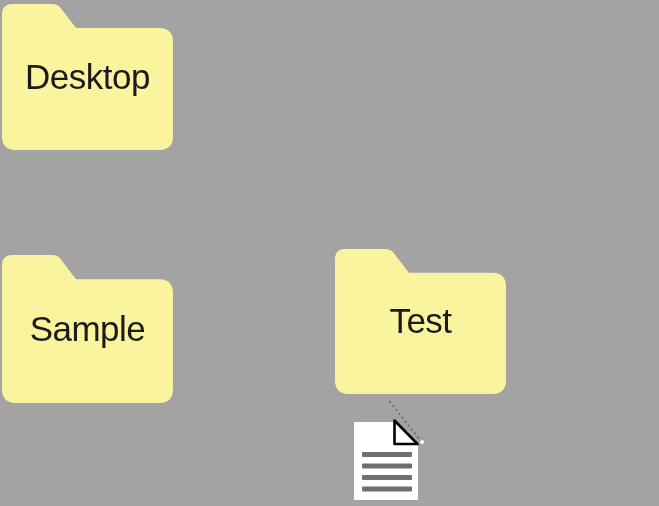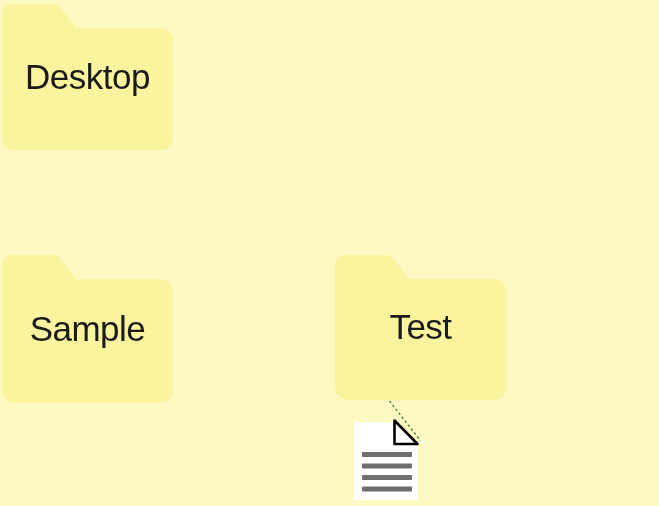--- a/index.html
+++ b/index.html
@@ -32,34 +32,34 @@
     z-index: 2;
     color: #1b1b1b;
     font-size: 35px;
     letter-spacing: -0.5px;
     line-height: 1;
     padding-top: 14px; 
     transform: translateY(-7px);
   }
   #node-desktop { left: 2px;   top: 2px;   width: 171px; height: 148px; }
   #node-sample  { left: 2px;   top: 253px; width: 171px; height: 150px; align-items: center; }
-  #node-test    { left: 335px; top: 253px; width: 171px; height: 147px; }
+  #node-test    { left: 335px; top: 247px; width: 171px; height: 147px; }
   #doc-group {
     position: absolute;
     left: 348px;
     top: 398px;
     width: 82px;
     height: 108px;
   }
   #doc-group svg { width: 100%; height: 100%; display: block; }
 </style>
 </head>
 <body>
 
-<div class="canvas" style="background: #fef9c3;">
+<div class="canvas" style="background: #a3a3a3;">
 
   <div class="folder-node" id="node-desktop">
     <svg viewBox="0 0 171 148" preserveAspectRatio="none" aria-hidden="true">
       <path d="M 10 2 L 50 2 C 54 2 56.5 3.2 58.5 5.8 L 74 26 L 158 26 C 166 26 171 31 171 39 L 171 135 C 171 143 166 148 158 148 L 13 148 C 5 148 0 143 0 135 L 0 12 C 0 5.5 4 2 10 2 Z" fill="#FAF49F"></path>
     </svg>
     <span class="folder-label" style="color: rgb(27, 27, 27);">Desktop</span>
   </div>
 
   <div class="folder-node" id="node-sample">
     <svg viewBox="0 0 171 148" preserveAspectRatio="none" aria-hidden="true">

